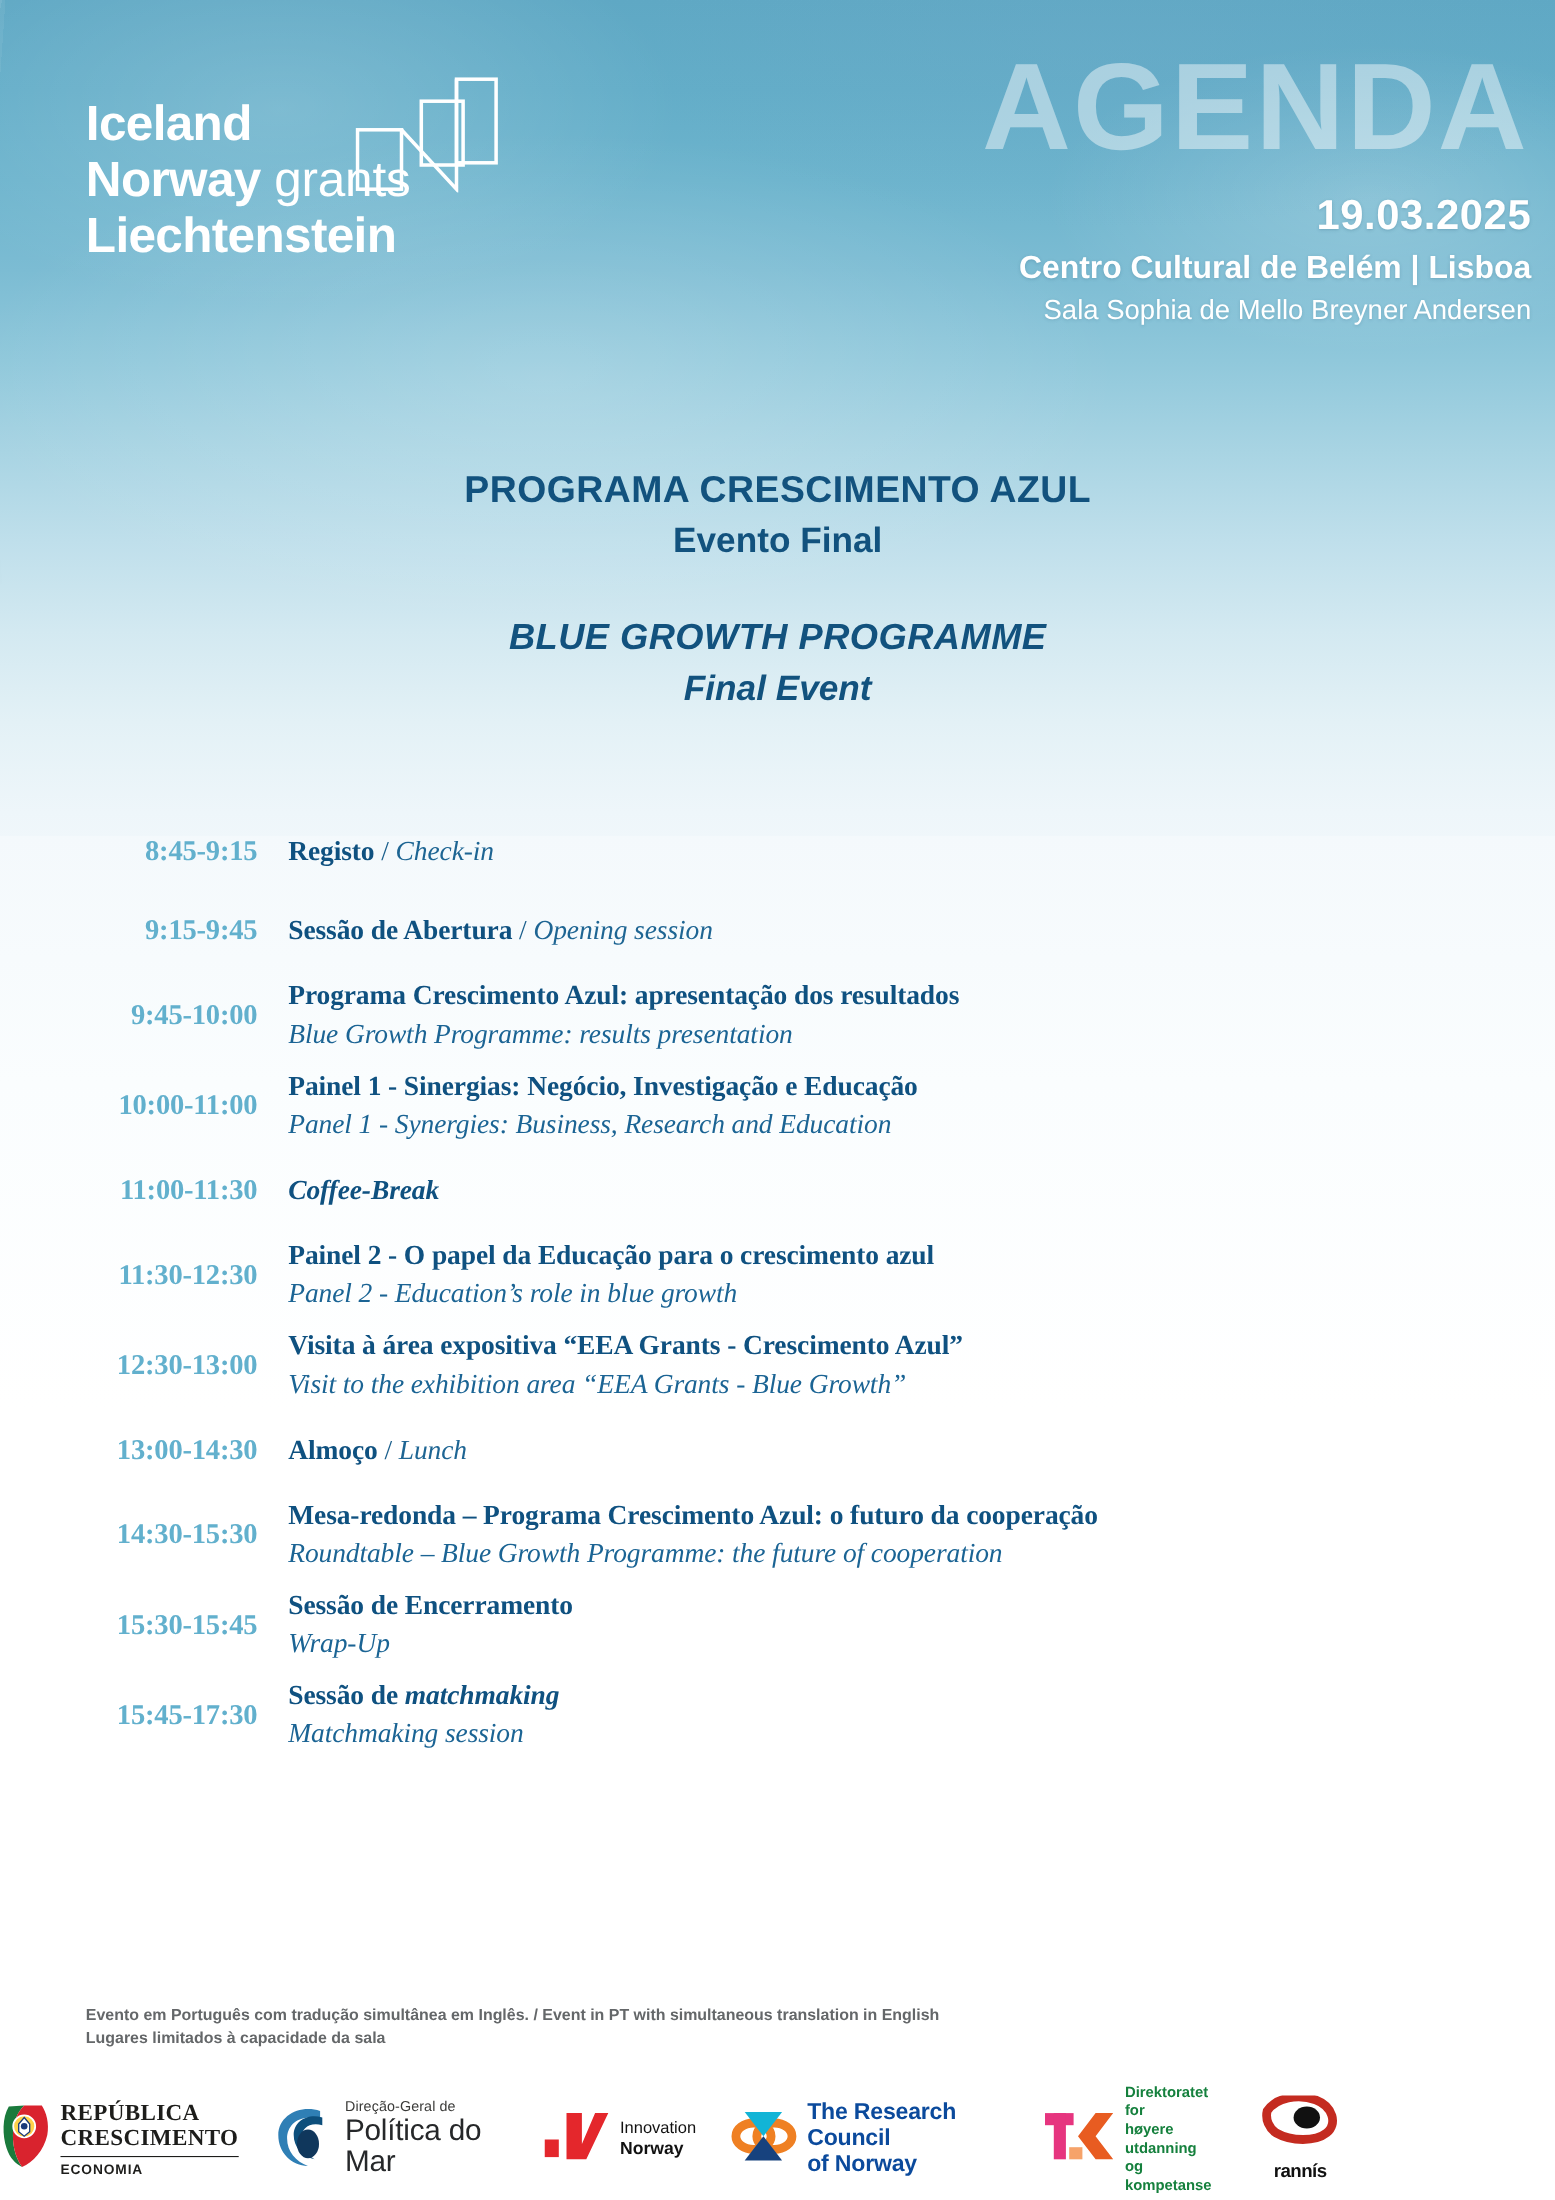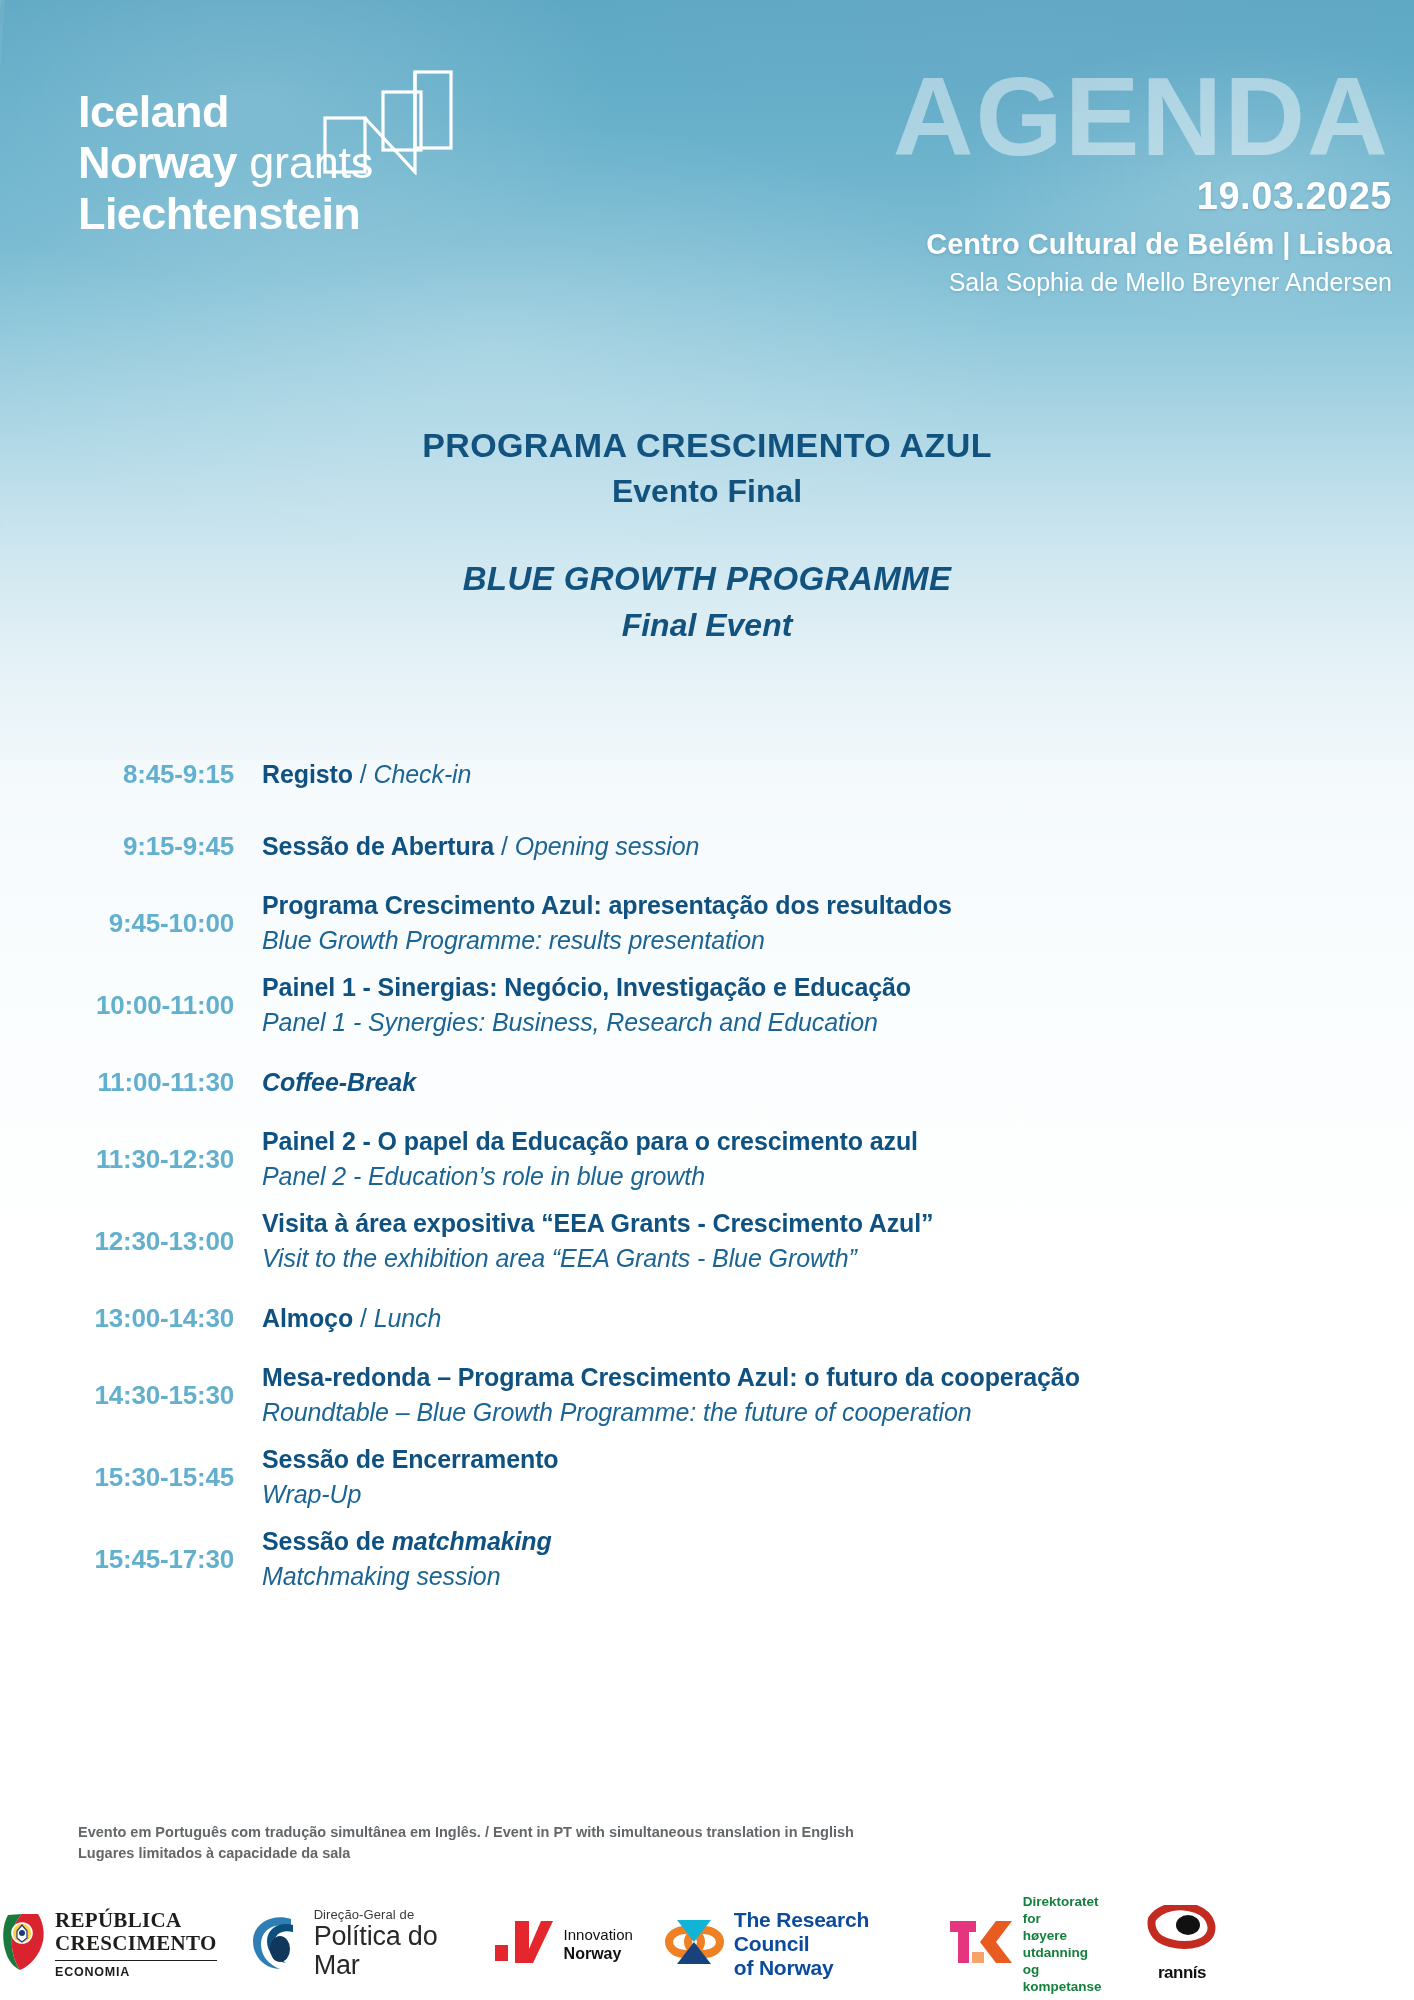--- a/index.html
+++ b/index.html
@@ -88,21 +88,21 @@
   }
   .grants-logo .line .soft {
     font-weight: normal;
     letter-spacing: -0.2px;
   }
 
   
   .agenda-word {
     position: absolute;
     right: 24px;
-    top: 61px;
+    top: 41px;
     font-size: 112px;
     font-weight: bold;
     letter-spacing: 2px;
     color: rgba(255,255,255,0.45);
     line-height: 1;
     white-space: nowrap;
   }
   .event-meta {
     position: absolute;
     right: 22px;
@@ -173,20 +173,21 @@
     position: absolute;
     left: 0;
     top: 738px;
     width: 1414px;
   }
   .agenda-row {
     display: flex;
     align-items: center;
     min-height: 58px;
     padding: 7px 0;
+    font-family: Liberation Serif, serif;
   }
   .agenda-time {
     width: 262px;
     flex: 0 0 262px;
     text-align: right;
     padding-right: 28px;
     box-sizing: border-box;
     font-size: 26px;
     font-weight: bold;
     color: #62b0cd;

